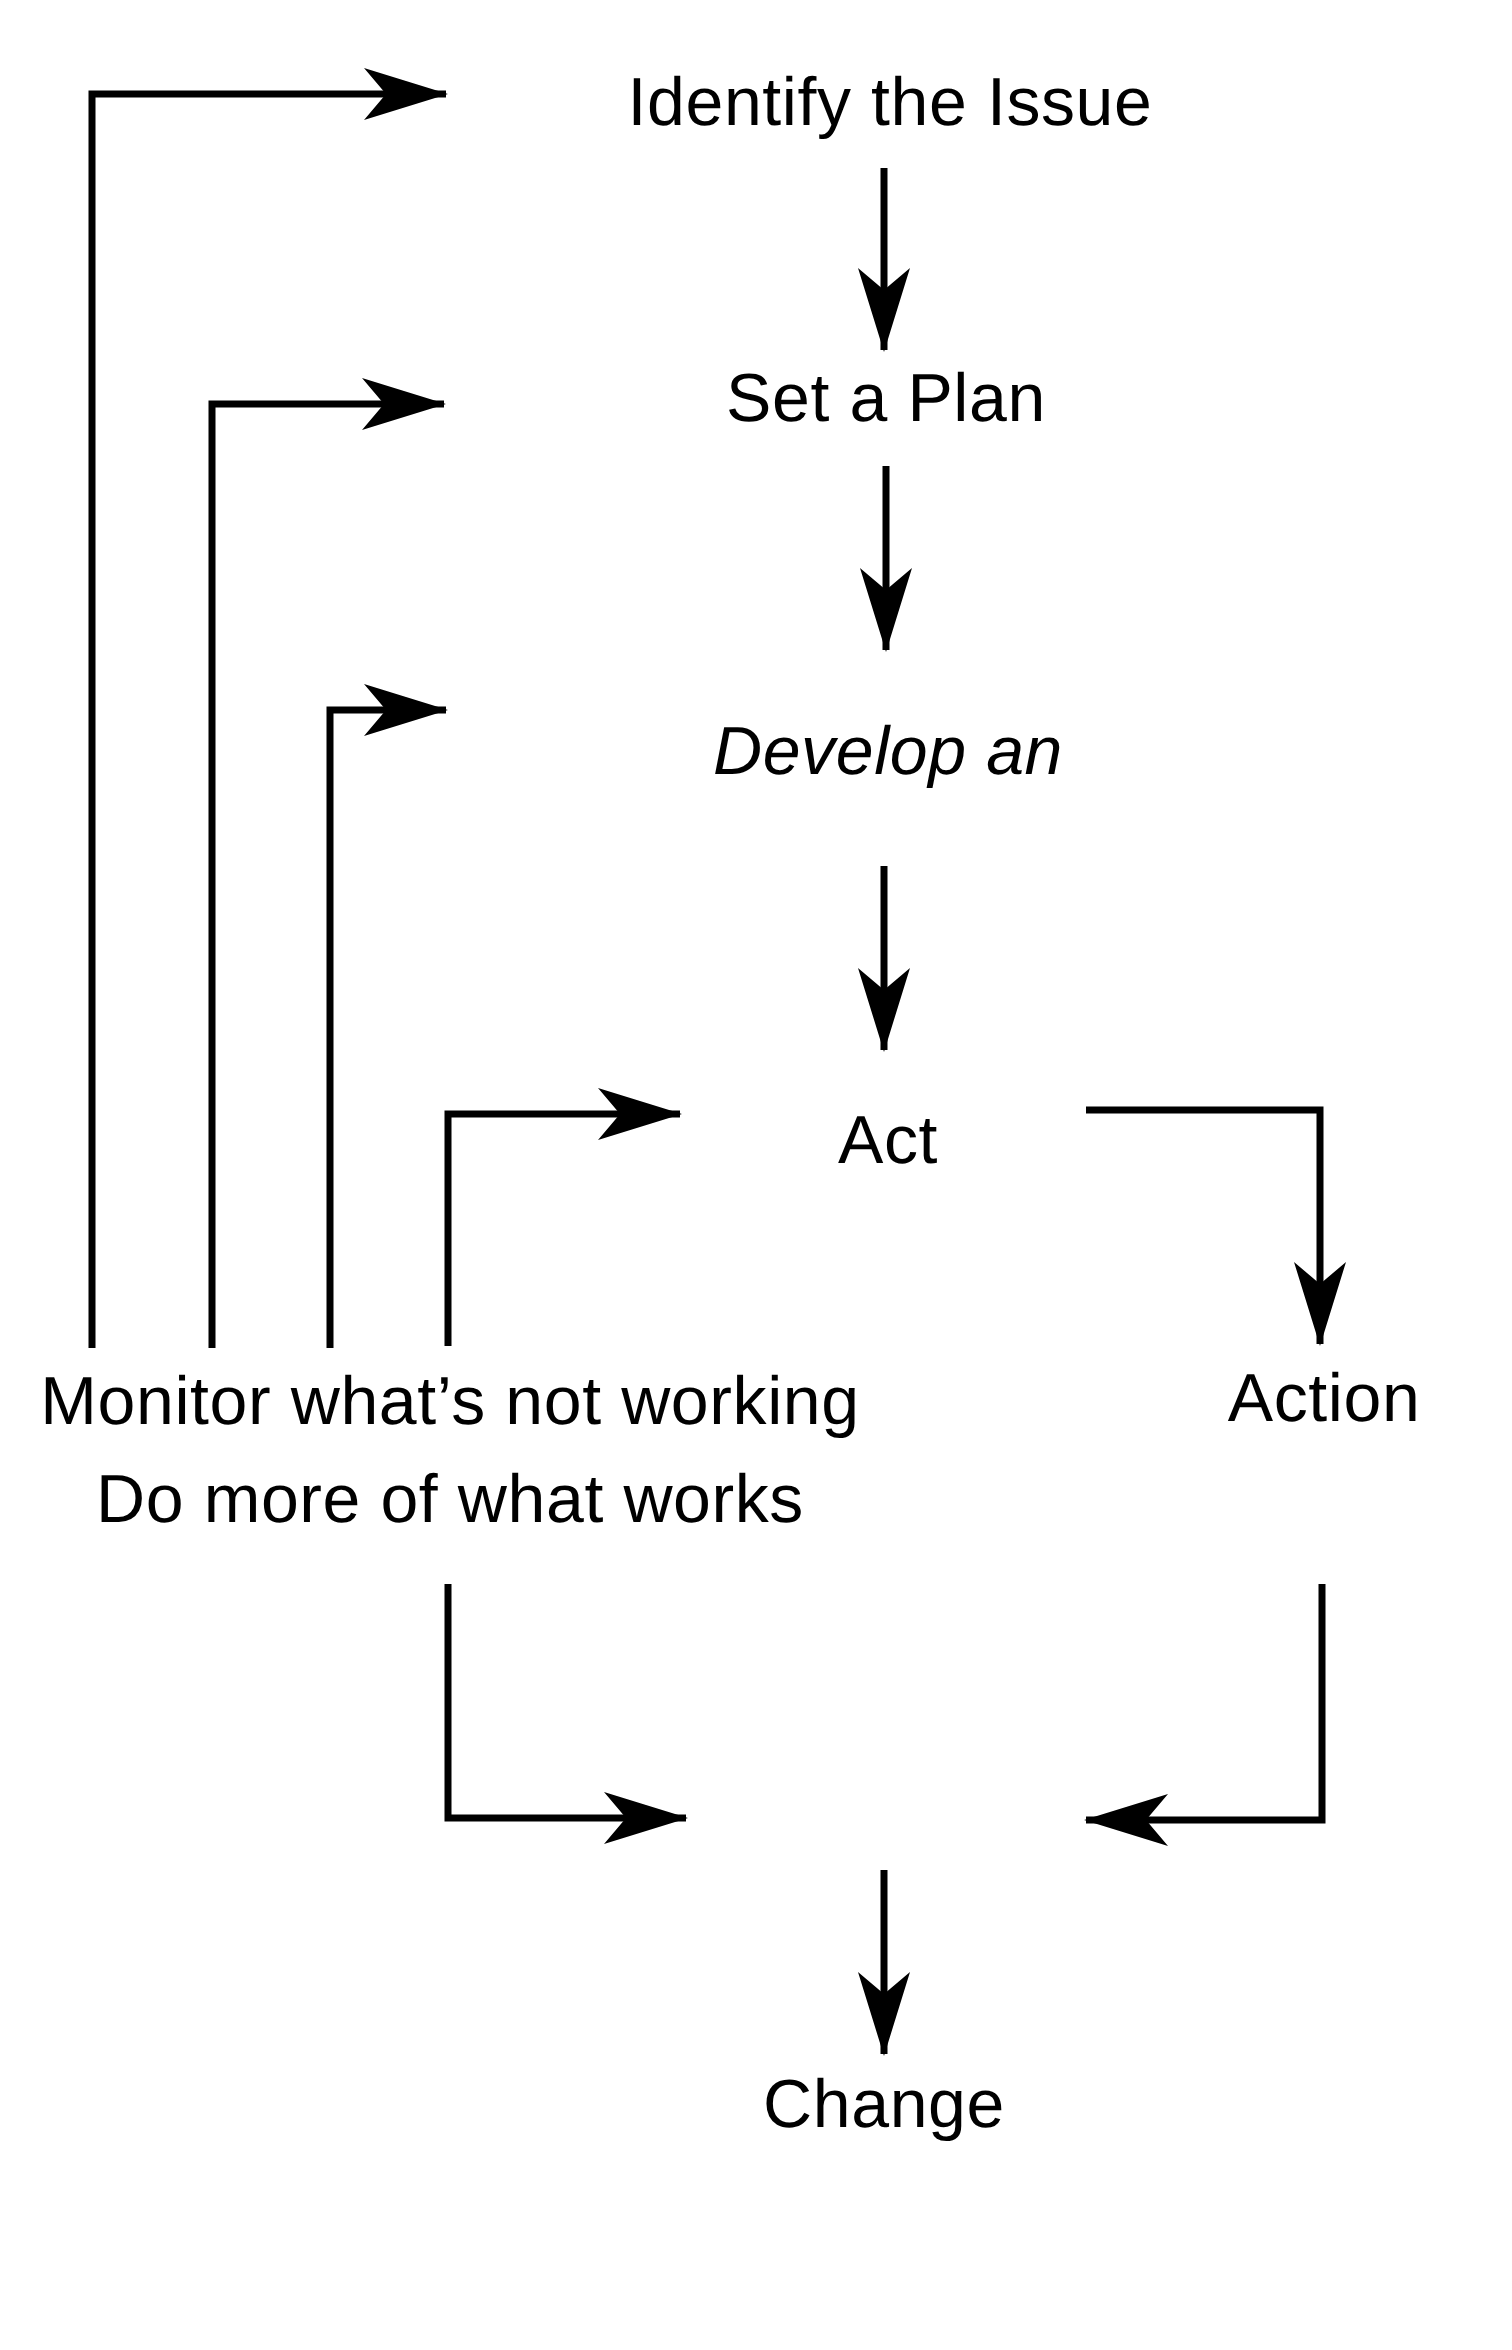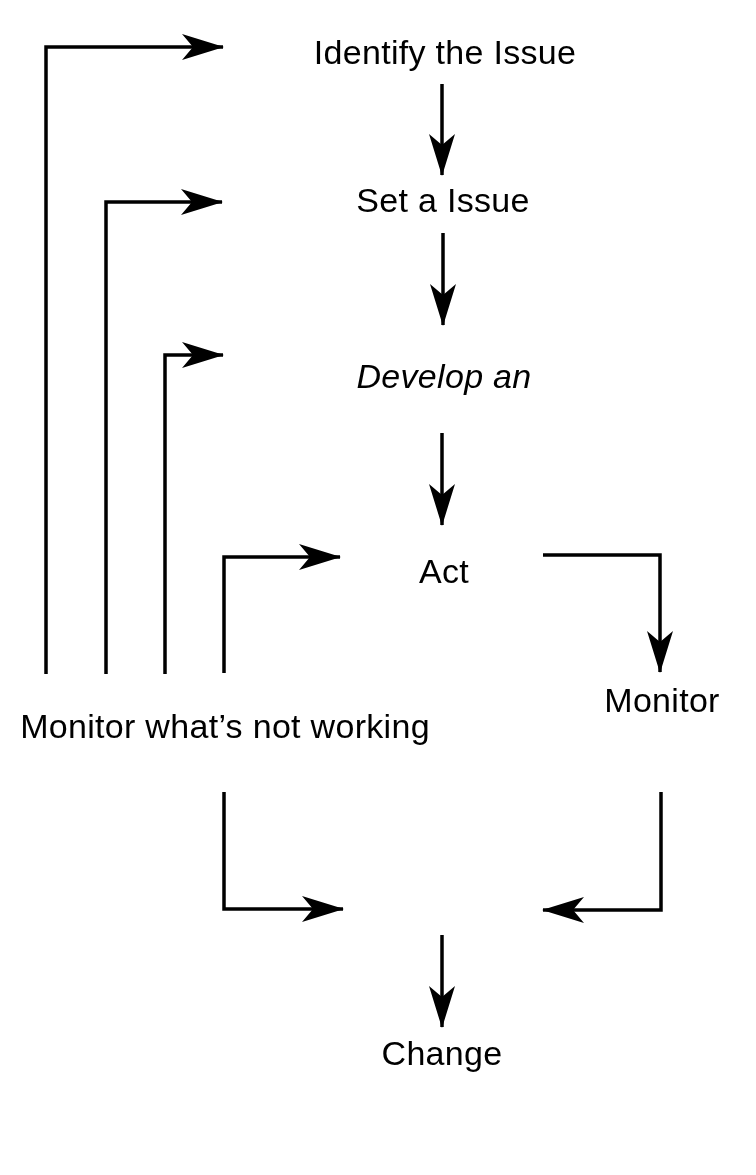--- a/index.html
+++ b/index.html
@@ -65,30 +65,31 @@
     <path class="edge" d="M224,792 L224,909 L343,909" marker-end="url(#arrowhead)"></path>
 
     <path class="edge" d="M46,674 L46,47 L223,47" marker-end="url(#arrowhead)"></path>
     <path class="edge" d="M106,674 L106,202 L222,202" marker-end="url(#arrowhead)"></path>
     <path class="edge" d="M165,674 L165,355 L223,355" marker-end="url(#arrowhead)"></path>
     <path class="edge" d="M224,673 L224,557 L340,557" marker-end="url(#arrowhead)"></path>
   </svg>
 
   <div class="label" style="left:445px; top:52px">Identify the Issue</div>
 
-  <div class="label" style="left:443px; top:200px">Set a Issue</div>
+  <div class="label" style="left:443px; top:200px">Set a Plan</div>
 
   <div class="label two-line-node" style="left:444px; top:376px">
     <span class="line">Develop an</span>
   </div>
 
   <div class="label" style="left:444px; top:571px">Act</div>
 
-  <div class="label" style="left:662px; top:700px">Monitor</div>
+  <div class="label" style="left:662px; top:700px">Action</div>
 
   <div class="label two-line-note" style="left:225px; top:726px">
     <span class="line">Monitor what’s not working</span>
+    <span class="line">Do more of what works</span>
   </div>
 
 
   <div class="label" style="left:442px; top:1053px">Change</div>
 
 </div>
 
 </body></html>

